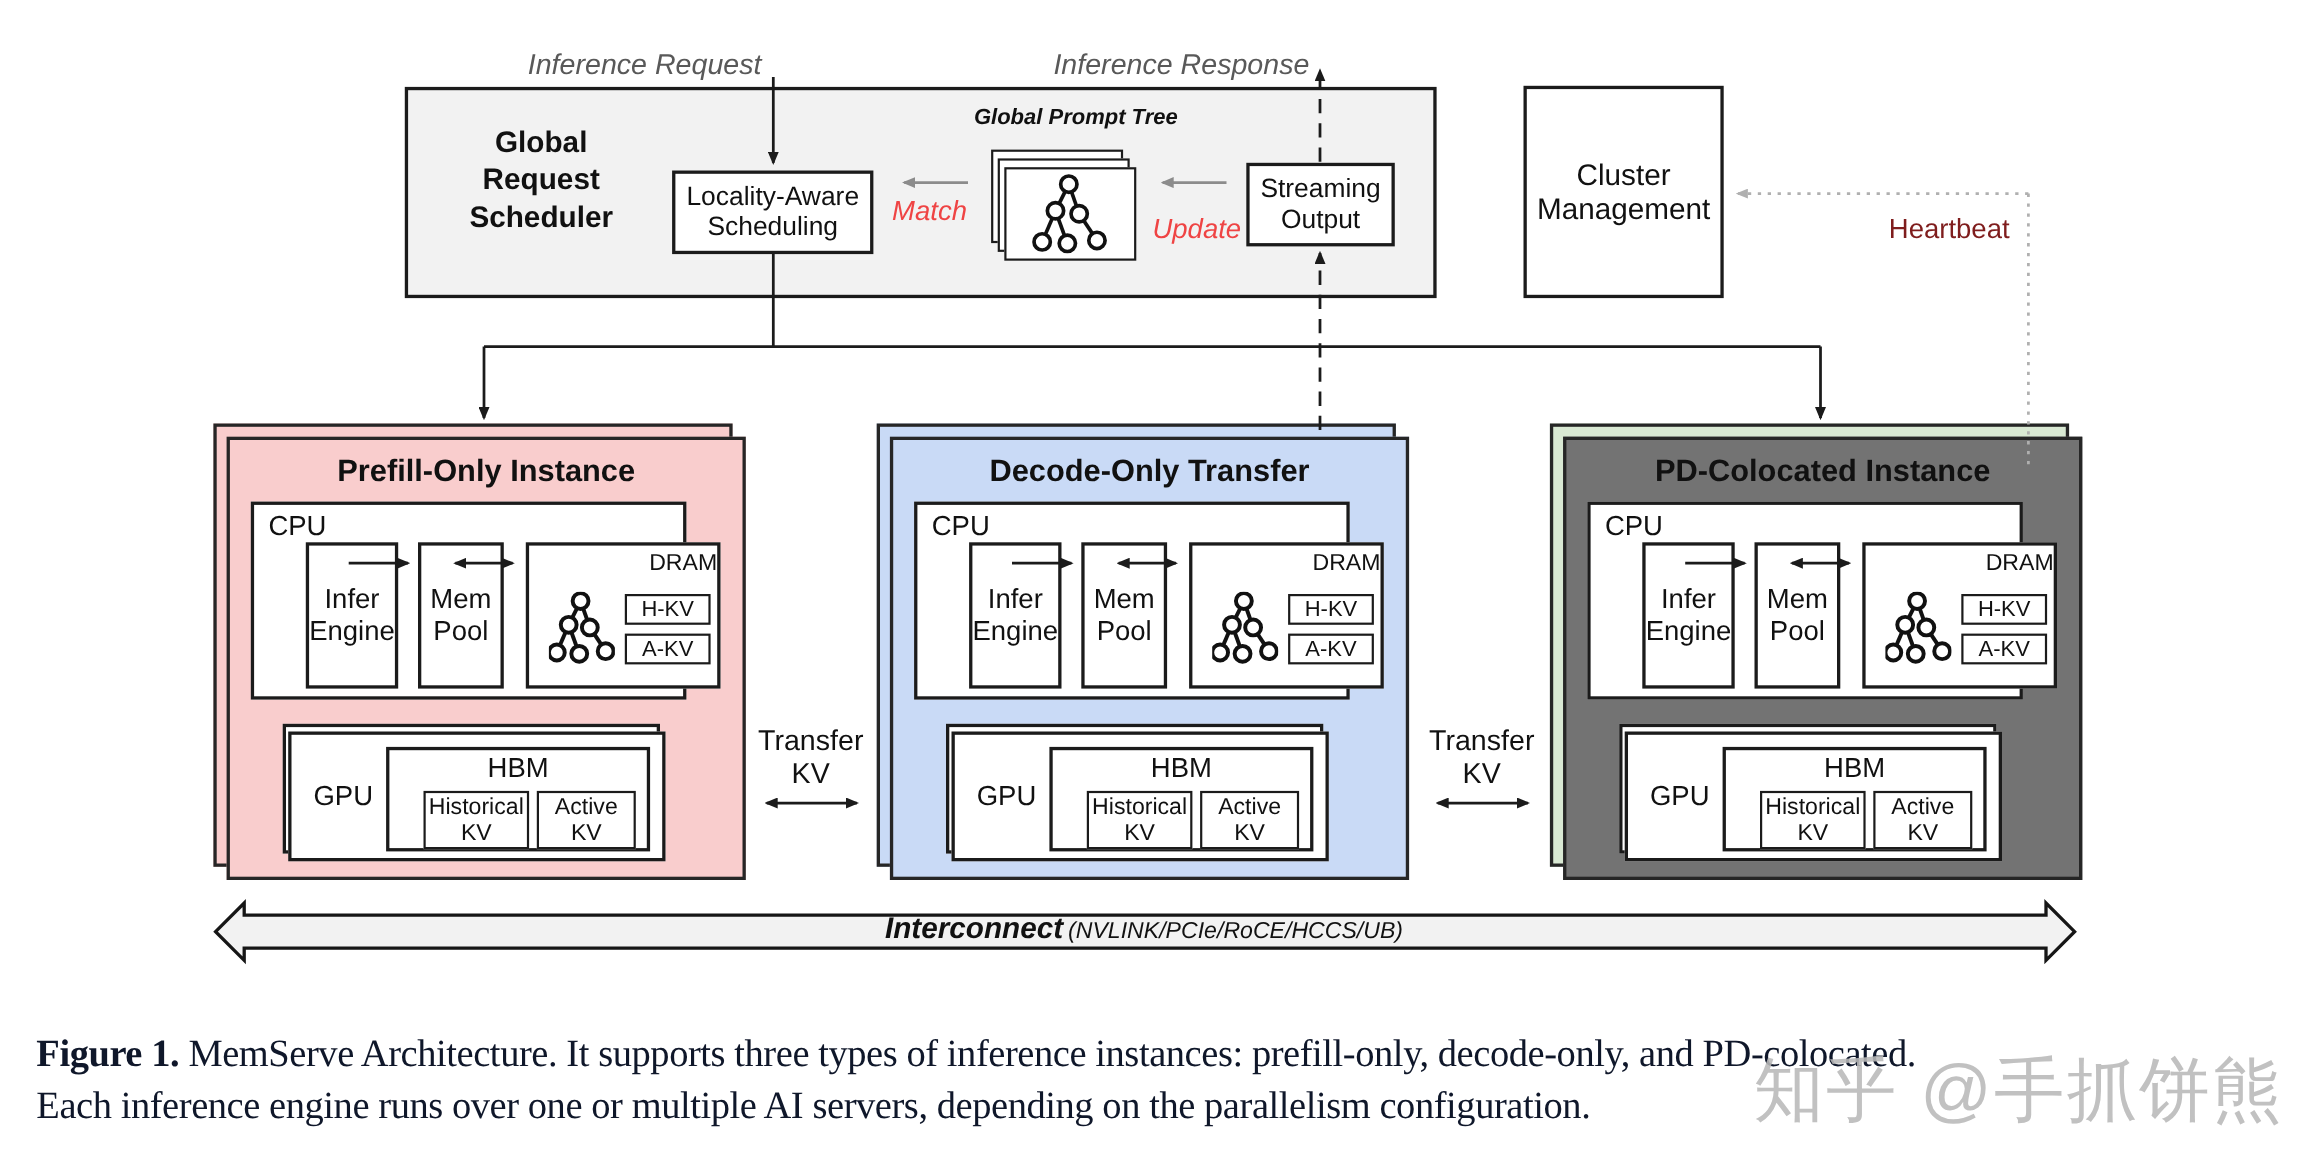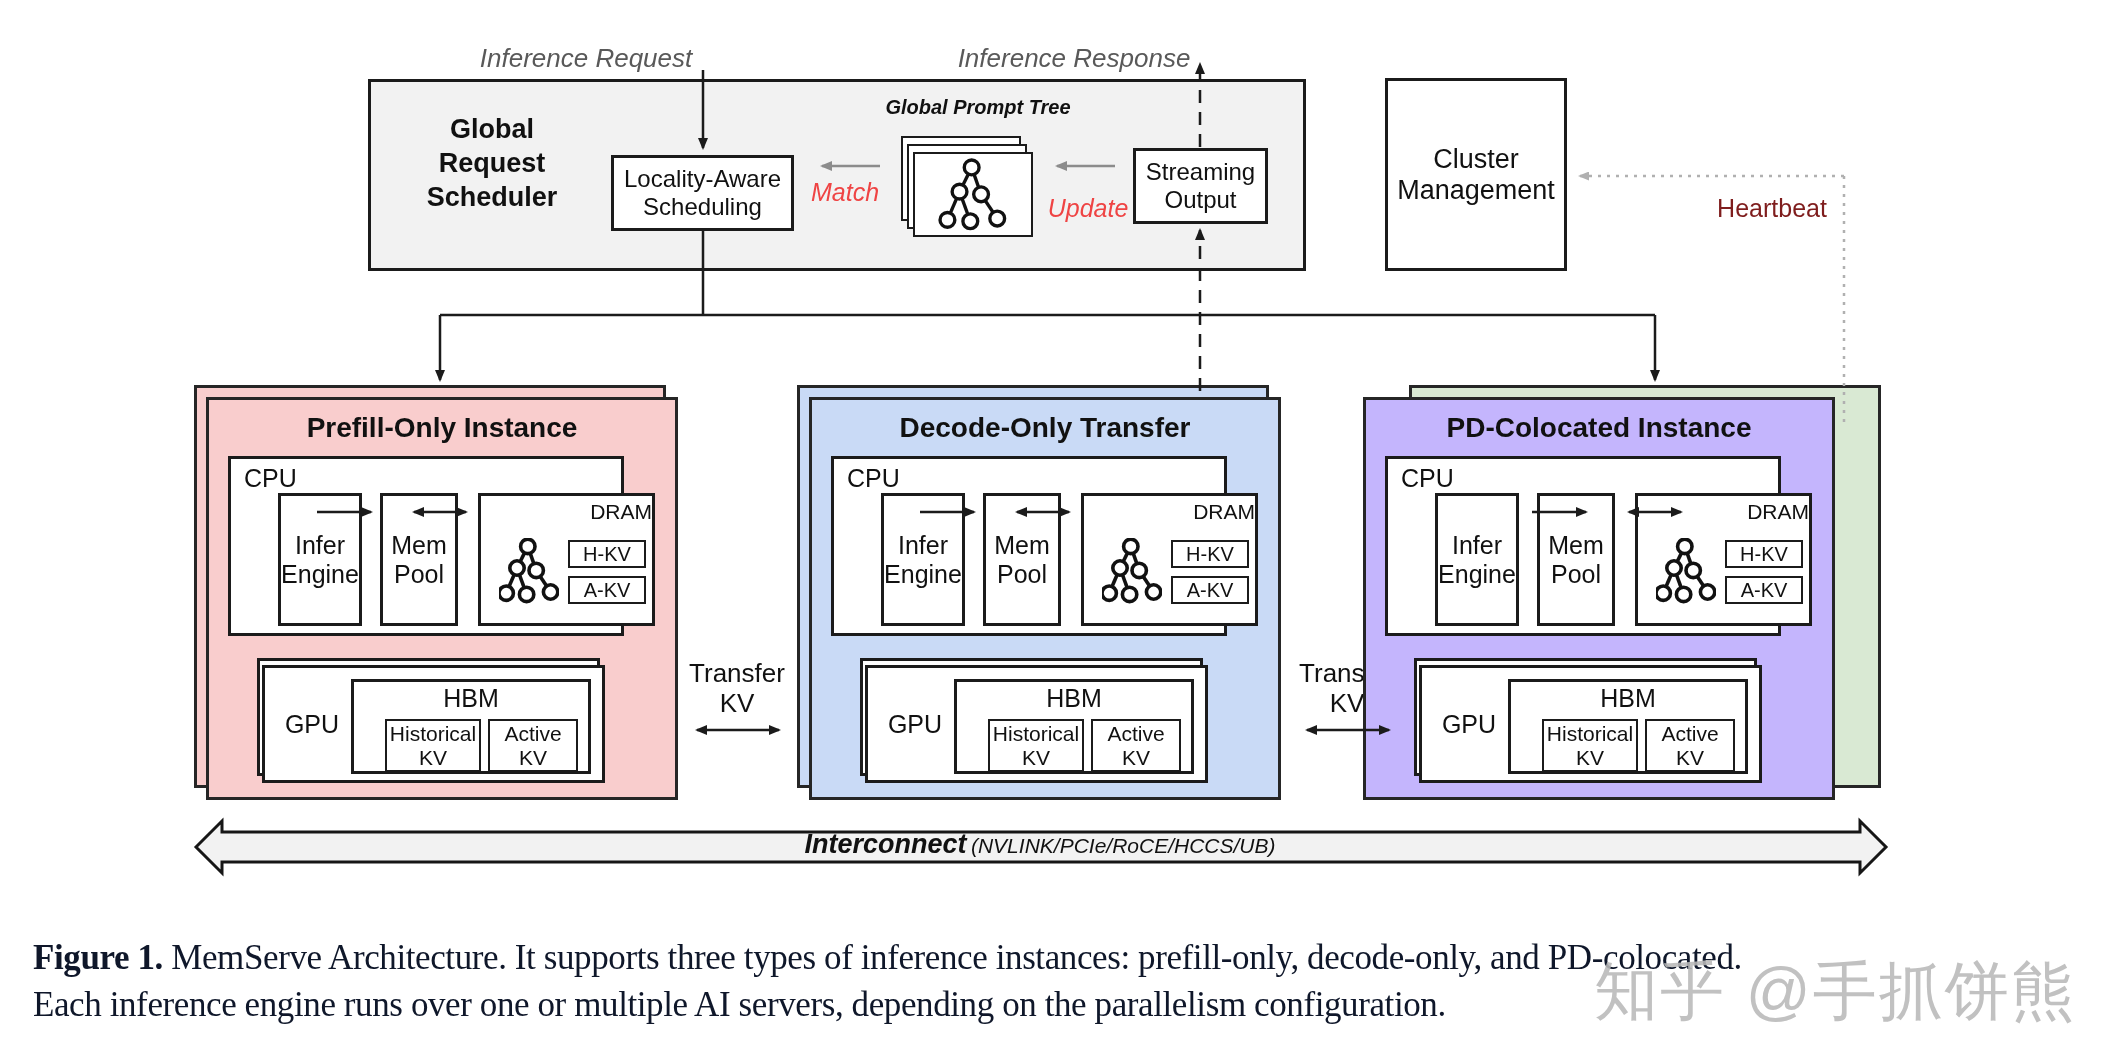--- a/index.html
+++ b/index.html
@@ -230,21 +230,21 @@
           <div>
         <div>Active</div>
         <div>KV</div>
           </div>
       </div>
     </div>
   </div>
 </div>
 
 <div class="inst-back" style="left:1409px;background:#d9e9d3;"></div>
-<div class="inst" style="left:1363px;background:#c4b5fd;">
+<div class="inst" style="left:1421px;background:#737373;">
   <div class="title">PD-Colocated Instance</div>
   <div class="cpu">
     <div class="cpu-lbl">CPU</div>
     <div class="box flexc engine">
         <div>
       <div>Infer</div>
       <div>Engine</div>
         </div>
     </div>
     <div class="box flexc mempool">

